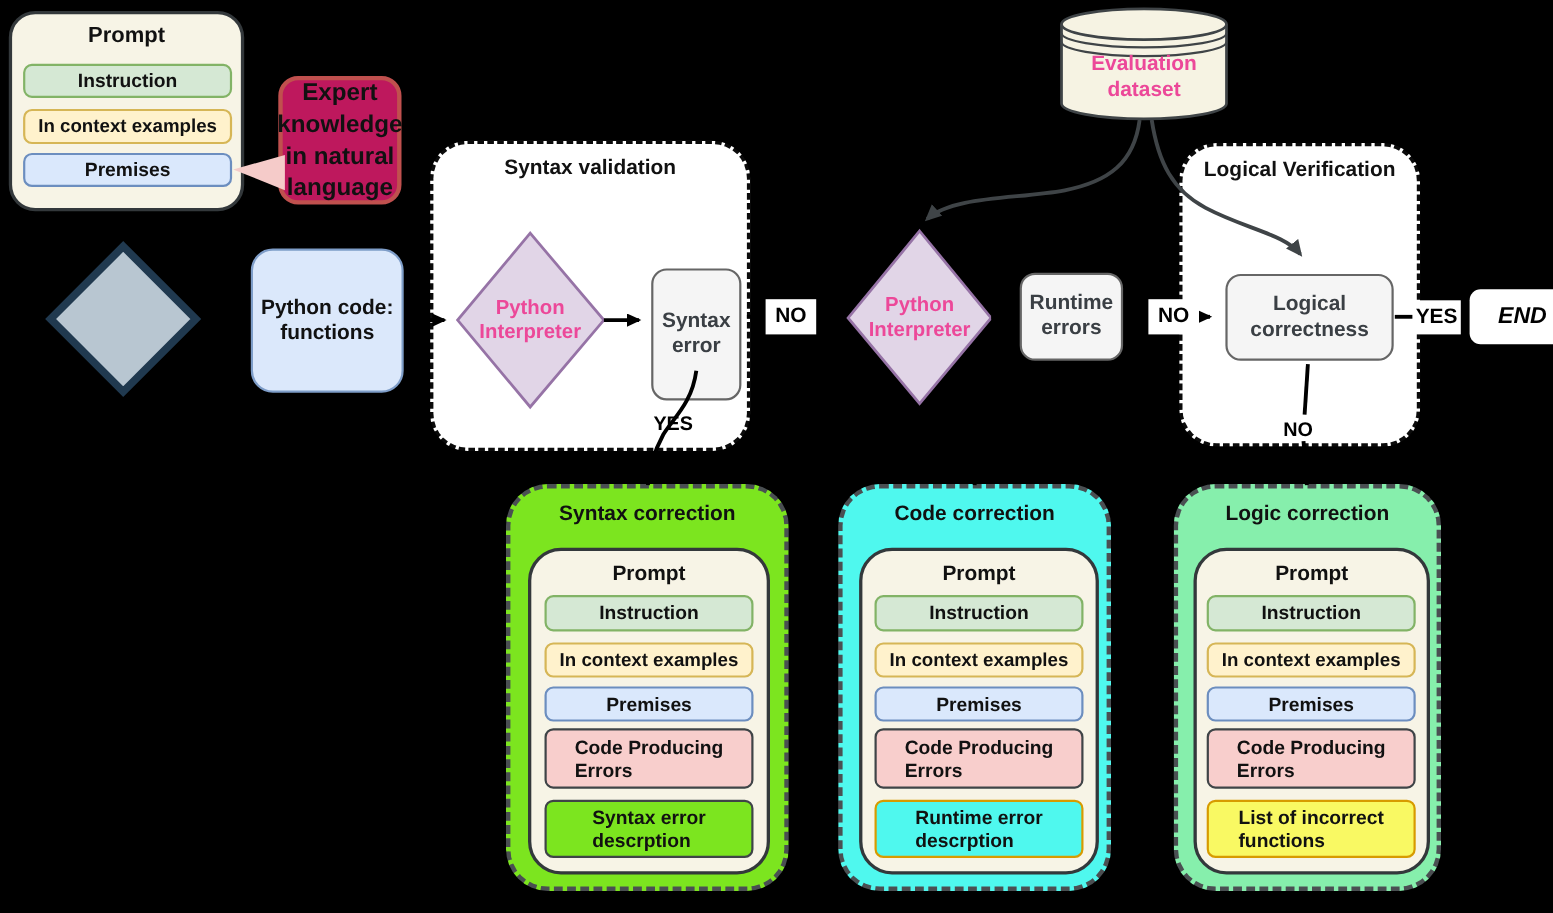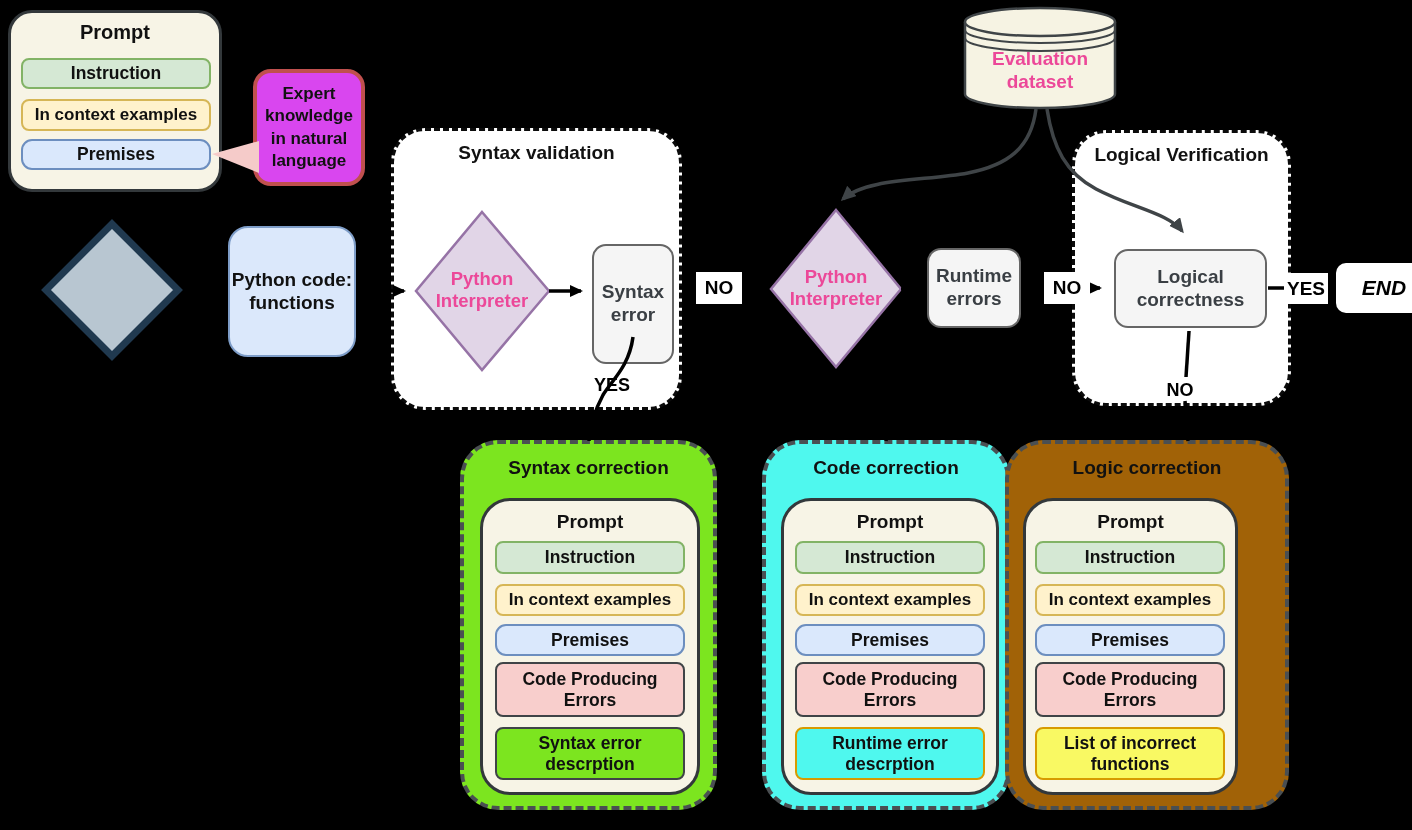--- a/index.html
+++ b/index.html
@@ -14,34 +14,34 @@
   .container{background:#FFFFFF;border:3px dashed #0B0B0B;border-radius:34px;}
   .correction{border:4px dashed #4A4F52;border-radius:38px;}
   .inner-prompt{background:#F7F4E6;border:3px solid #33383B;border-radius:30px;}
   .card-title{position:absolute;left:0;right:0;text-align:center;font-weight:700;
               font-size:20px;color:#111;}
   .sec-title{position:absolute;left:0;right:0;top:11px;text-align:center;font-weight:700;
              font-size:19px;color:#111;}
 
   
   .item{position:absolute;box-sizing:border-box;border:2px solid;border-radius:8px;
-        display:flex;align-items:center;justify-content:center;text-align:center;
+        display:flex;align-items:center;justify-content:center;
         font-weight:700;font-size:17.5px;color:#111;white-space:pre-line;line-height:1.15;}
   .c-green{background:#D5E8D4;border-color:#82B366;}
   .c-yellow{background:#FFF2CC;border-color:#D6B656;}
-  .c-blue{background:#DAE8FC;border-color:#6C8EBF;border-radius:11px;}
+  .c-blue{background:#DAE8FC;border-color:#6C8EBF;}
   .c-pink{background:#F8CECC;border-color:#3F4447;}
   .c-hlgreen{background:#7CE51F;border-color:#3F4447;}
   .c-hlcyan{background:#4FF8EE;border-color:#D79B00;}
   .c-hlyellow{background:#F9F963;border-color:#D79B00;}
 
   .result{background:#F5F5F5;border:2.5px solid #666;border-radius:14px;
           font-weight:700;font-size:19px;color:#3A3F44;white-space:pre-line;line-height:1.2;}
-  .bubble{background:#d946ef;border:4px solid #C0504E;border-radius:18px;
-          font-weight:700;font-size:17px;line-height:1.3;color:#111;white-space:pre-line;}
+  .bubble{background:#be185d;border:4px solid #C0504E;border-radius:18px;
+          font-weight:700;font-size:22px;line-height:1.3;color:#111;white-space:pre-line;}
   .pycode{background:#DBE8FB;border:2.5px solid #7E9DC8;border-radius:20px;
           font-weight:700;font-size:19px;white-space:pre-line;}
   .edge-chip{position:absolute;background:#FFF;color:#000;font-weight:700;font-size:19px;
              display:flex;align-items:center;justify-content:center;}
   .edge-label{position:absolute;font-weight:700;font-size:18px;color:#000;text-align:center;}
   .end-box{background:#FFF;border-radius:10px;font-weight:700;font-style:italic;
            font-size:21px;color:#000;}
   .diamond-label{position:absolute;font-weight:700;font-size:18.5px;text-align:center;
                  white-space:pre-line;line-height:1.2;color:#ec4899;}
   svg.overlay{position:absolute;left:0;top:0;z-index:5;pointer-events:none;}
@@ -57,21 +57,21 @@
     <div class="item c-green" style="left:10px;top:45px;width:190px;height:31px;">Instruction</div>
     <div class="item c-yellow" style="left:10px;top:86px;width:190px;height:32px;font-size:17px;">In context examples</div>
     <div class="item c-blue" style="left:10px;top:126px;width:190px;height:31px;">Premises</div>
   </div>
 
   <div class="abs bubble flexc" style="left:253px;top:69px;width:112px;height:117px;">Expert
 knowledge
 in natural
 language</div>
 
-  <div class="abs pycode flexc pre" style="left:228px;top:226px;width:128px;height:131px;">Python code:
+  <div class="abs pycode flexc pre" style="left:228px;top:226px;width:139px;height:131px;">Python code:
 functions</div>
 
   <div class="abs container" style="left:391px;top:128px;width:291px;height:282px;">
     <div class="sec-title">Syntax validation</div>
   </div>
   <div class="abs container" style="left:1072px;top:130px;width:219px;height:276px;">
     <div class="sec-title">Logical Verification</div>
   </div>
 
   <div class="abs result flexc" style="left:592px;top:244px;width:82px;height:120px;">Syntax
@@ -104,21 +104,21 @@
     </div>
     <div class="item c-green" style="left:29px;top:97px;width:190px;height:33px;">Instruction</div>
     <div class="item c-yellow" style="left:29px;top:140px;width:190px;height:32px;font-size:17px;">In context examples</div>
     <div class="item c-blue" style="left:29px;top:180px;width:190px;height:32px;">Premises</div>
     <div class="item c-pink" style="left:29px;top:218px;width:190px;height:55px;">Code Producing
 Errors</div>
     <div class="item c-hlcyan" style="left:29px;top:283px;width:190px;height:53px;">Runtime error
 descrption</div>
   </div>
 
-  <div class="abs correction" style="left:1005px;top:440px;width:284px;height:370px;background:#a16207;">
+  <div class="abs correction" style="left:1067px;top:440px;width:243px;height:370px;background:#86efac;">
     <div class="sec-title" style="top:13px;">Logic correction</div>
     <div class="abs inner-prompt" style="left:14px;top:54px;width:215px;height:297px;">
       <div class="card-title" style="top:10px;font-size:19px;">Prompt</div>
     </div>
     <div class="item c-green" style="left:26px;top:97px;width:190px;height:33px;">Instruction</div>
     <div class="item c-yellow" style="left:26px;top:140px;width:190px;height:32px;font-size:17px;">In context examples</div>
     <div class="item c-blue" style="left:26px;top:180px;width:190px;height:32px;">Premises</div>
     <div class="item c-pink" style="left:26px;top:218px;width:190px;height:55px;">Code Producing
 Errors</div>
     <div class="item c-hlyellow" style="left:26px;top:283px;width:190px;height:53px;">List of incorrect

